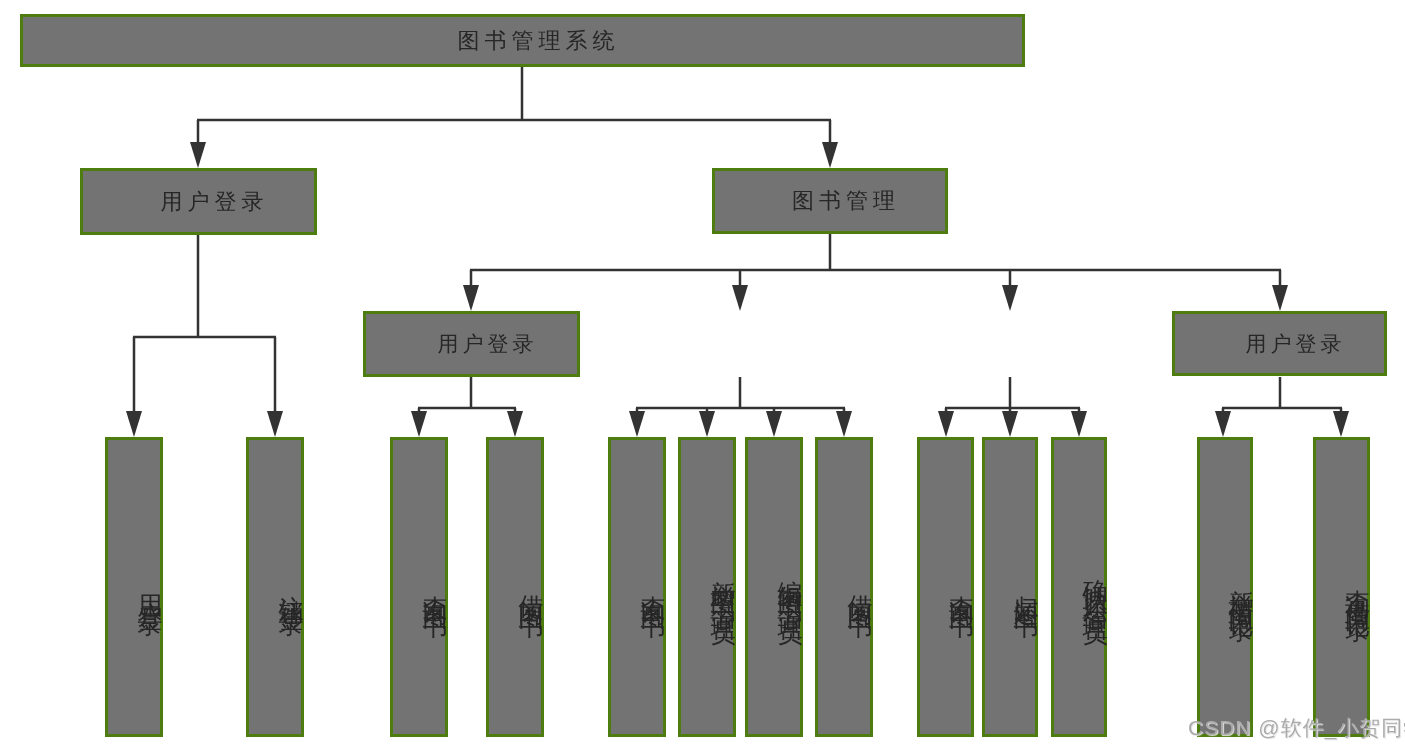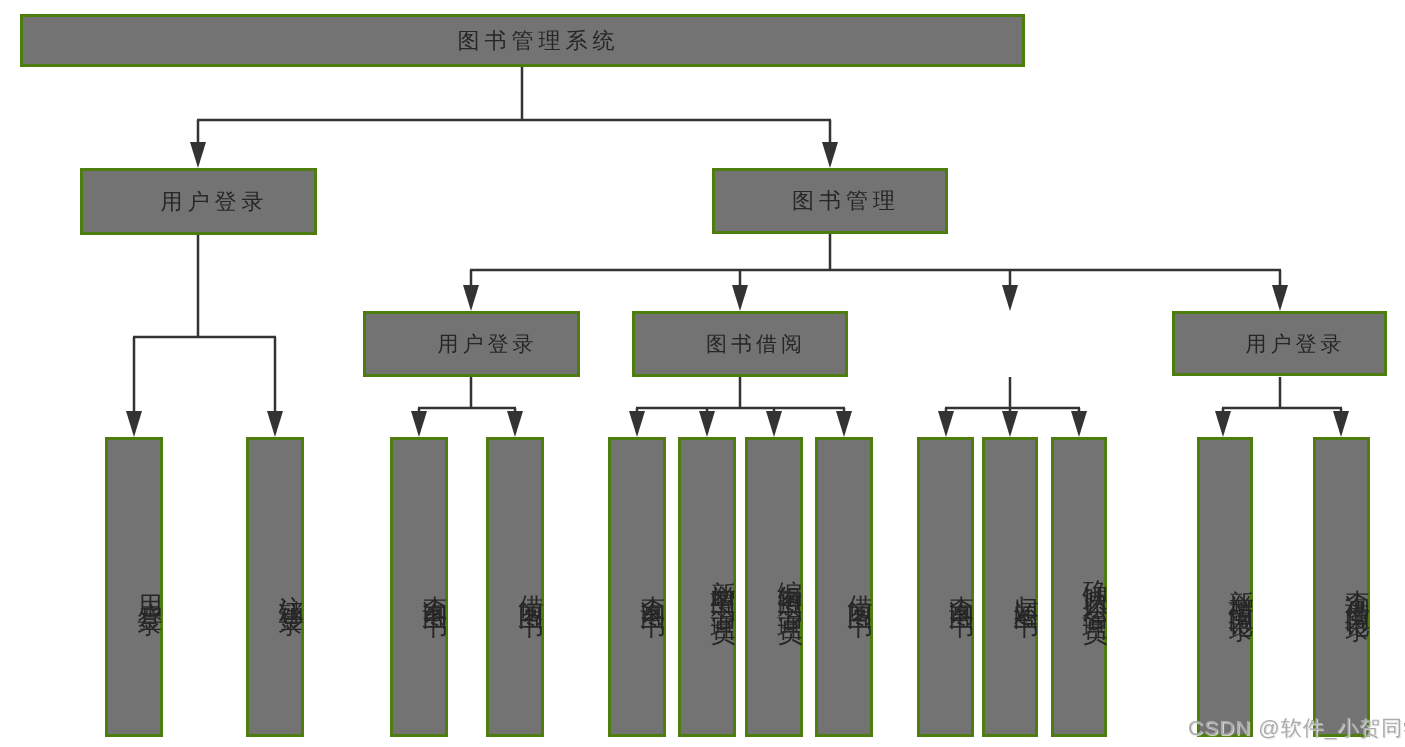--- a/index.html
+++ b/index.html
@@ -100,21 +100,20 @@
     <polygon points="1215,411 1231,411 1223,437"></polygon>
     <polygon points="1333,411 1349,411 1341,437"></polygon>
   </svg>
 
   <div class="node h-label" style="left:20px;top:14px;width:1005px;height:53px;">图书管理系统</div>
 
   <div class="node h-label" style="left:80px;top:168px;width:237px;height:67px;">用户登录</div>
   <div class="node h-label" style="left:712px;top:168px;width:236px;height:66px;">图书管理</div>
 
   <div class="node h-label-sm" style="left:363px;top:311px;width:217px;height:66px;">用户登录</div>
-  <div class="node h-label-sm" style="left:632px;top:311px;width:216px;height:66px;">图书借阅</div>
   <div class="node h-label-sm" style="left:1172px;top:311px;width:215px;height:65px;">用户登录</div>
 
   <div class="node v-node" style="left:105px;top:437px;width:58px;height:300px;">
     <span>用户登录</span>
   </div>
   <div class="node v-node" style="left:246px;top:437px;width:58px;height:300px;">
     <span>注销登录</span>
   </div>
 
   <div class="node v-node" style="left:390px;top:437px;width:58px;height:300px;">

